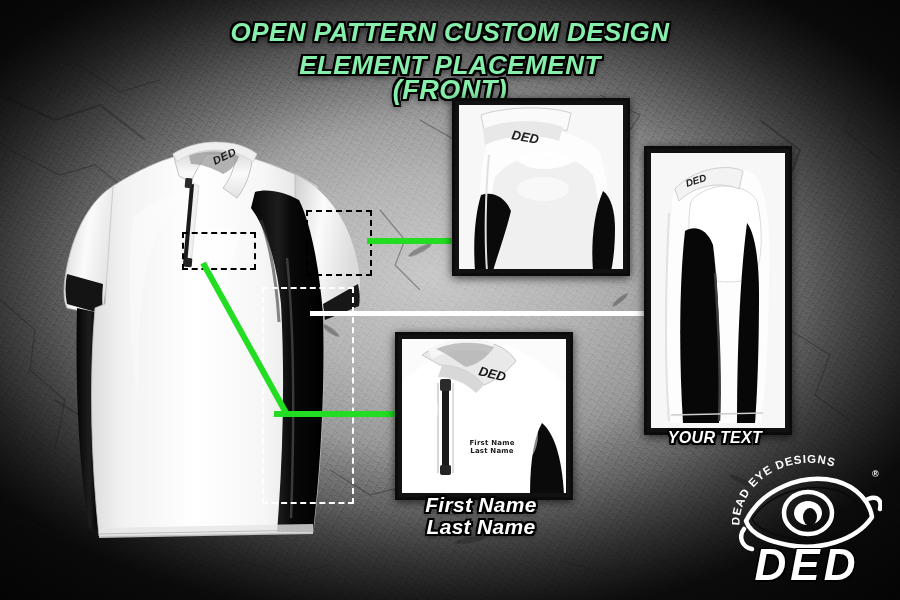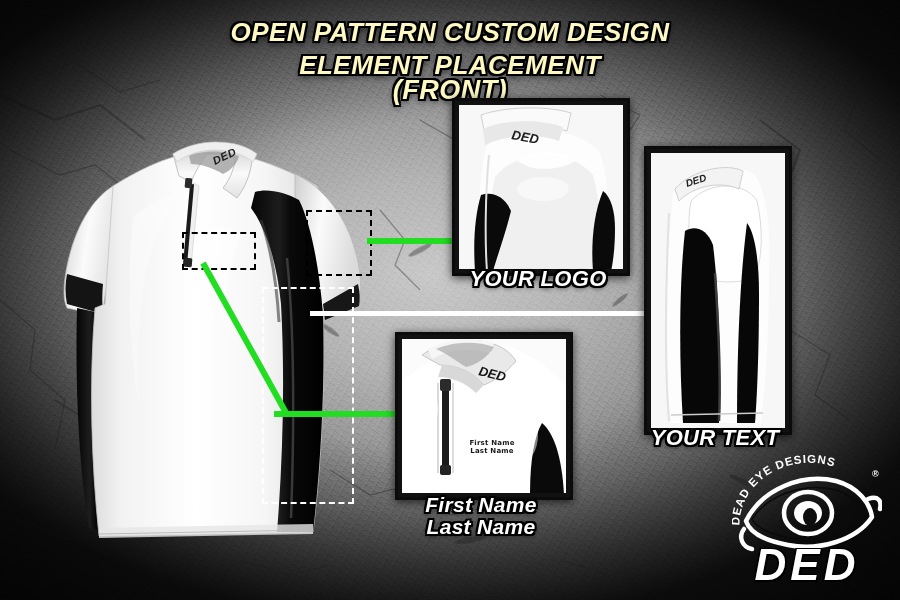--- a/index.html
+++ b/index.html
@@ -25,21 +25,21 @@
   }
   .bg-cracks{position:absolute;inset:0;opacity:.75;}
   .bg-vig{
     position:absolute;inset:0;
     background:radial-gradient(ellipse 72% 70% at 50% 48%, rgba(0,0,0,0) 40%, rgba(0,0,0,.30) 70%, rgba(0,0,0,.78) 100%);
   }
 
   
   .title{
     position:absolute;left:0;right:0;top:20px;text-align:center;
-    color:#fef9c3;font-weight:bold;font-style:italic;
+    color:#86efac;font-weight:bold;font-style:italic;
     font-size:26px;line-height:25px;letter-spacing:.5px;
     text-shadow:
       -2px -2px 0 #000, 2px -2px 0 #000, -2px 2px 0 #000, 2px 2px 0 #000,
       0 -2px 0 #000, 0 2px 0 #000, -2px 0 0 #000, 2px 0 0 #000,
       0 3px 6px rgba(0,0,0,.8);
     user-select:none;
   }
   .title .l2{font-size:26px;margin-top:8px;}
   .title .l3{font-size:27px;font-style:italic;}
 
@@ -238,21 +238,20 @@
 
         <path d="M22 90 C34 86 46 92 52 106 C46 130 38 152 34 166 L16 166 C14 136 16 110 22 90 Z" fill="#0a0a0a"></path>
         <path d="M144 86 C152 92 156 106 156 124 C156 142 154 158 152 166 L134 166 C132 140 134 110 144 86 Z" fill="#0a0a0a"></path>
 
         <path d="M58 56 C74 44 100 44 116 56 C104 64 84 66 70 62 Z" fill="#ffffff" opacity="0.9"></path>
         <ellipse cx="84" cy="84" rx="26" ry="12" fill="#ffffff" opacity="0.55"></ellipse>
         <path d="M30 50 C26 90 26 140 28 166" stroke="#e0e0e0" stroke-width="2" fill="none"></path>
       </svg>
     </div>
   </div>
-  <div class="olabel" style="left:452px;top:268px;width:172px;font-size:22px;">YOUR LOGO</div>
 
   <div class="inset" style="left:644px;top:146px;width:142px;height:283px;">
     <div class="pad">
       <svg width="134" height="275" viewBox="0 0 134 275">
         <rect width="134" height="275" fill="#f7f7f7"></rect>
 
         <path d="M22 40 C40 16 84 8 104 22 C116 40 120 76 118 120 C118 180 114 240 110 270 L20 270 C14 216 14 130 22 40 Z" fill="#fdfdfd"></path>
 
         <path d="M40 48 C58 28 94 28 106 48 C112 74 112 104 104 124 C86 132 58 130 44 120 C38 96 36 70 40 48 Z" fill="#ffffff" stroke="#dcdcdc" stroke-width="1"></path>
 
@@ -263,21 +262,21 @@
         <path d="M96 70 C104 80 108 108 108 140 C108 200 106 244 104 270 L86 270 C86 212 88 132 96 70 Z" fill="#070707"></path>
         <path d="M64 120 C68 180 70 230 68 268" stroke="#3d3d3d" stroke-width="2.5" fill="none"></path>
 
         <ellipse cx="72" cy="62" rx="20" ry="9" fill="#ffffff" opacity="0.7"></ellipse>
         <path d="M18 60 C14 140 14 220 18 268" stroke="#e2e2e2" stroke-width="2" fill="none"></path>
 
         <path d="M20 262 L112 260" stroke="#cccccc" stroke-width="1.5" fill="none"></path>
       </svg>
     </div>
   </div>
-  <div class="olabel" style="left:634px;top:427px;width:162px;font-size:22px;">YOUR TEXT</div>
+  <div class="olabel" style="left:634px;top:427px;width:162px;font-size:16px;">YOUR TEXT</div>
 
   <div class="inset" style="left:395px;top:332px;width:172px;height:162px;">
     <div class="pad">
       <svg width="166" height="156" viewBox="0 0 166 156">
         <rect width="166" height="156" fill="#fbfbfb"></rect>
 
         <path d="M0 42 C24 22 50 10 68 6 L104 6 C128 14 150 30 166 50 L166 156 L0 156 Z" fill="#ffffff"></path>
 
         <path d="M20 16 C36 4 60 0 78 2 C96 4 108 12 114 22 C104 34 92 42 82 46 C72 34 56 26 38 26 Z" fill="#e9e9e9" stroke="#c6c6c6" stroke-width="1"></path>
         <path d="M26 10 C44 0 72 -2 92 4 L88 14 C70 8 46 10 30 20 Z" fill="#f6f6f6"></path>

